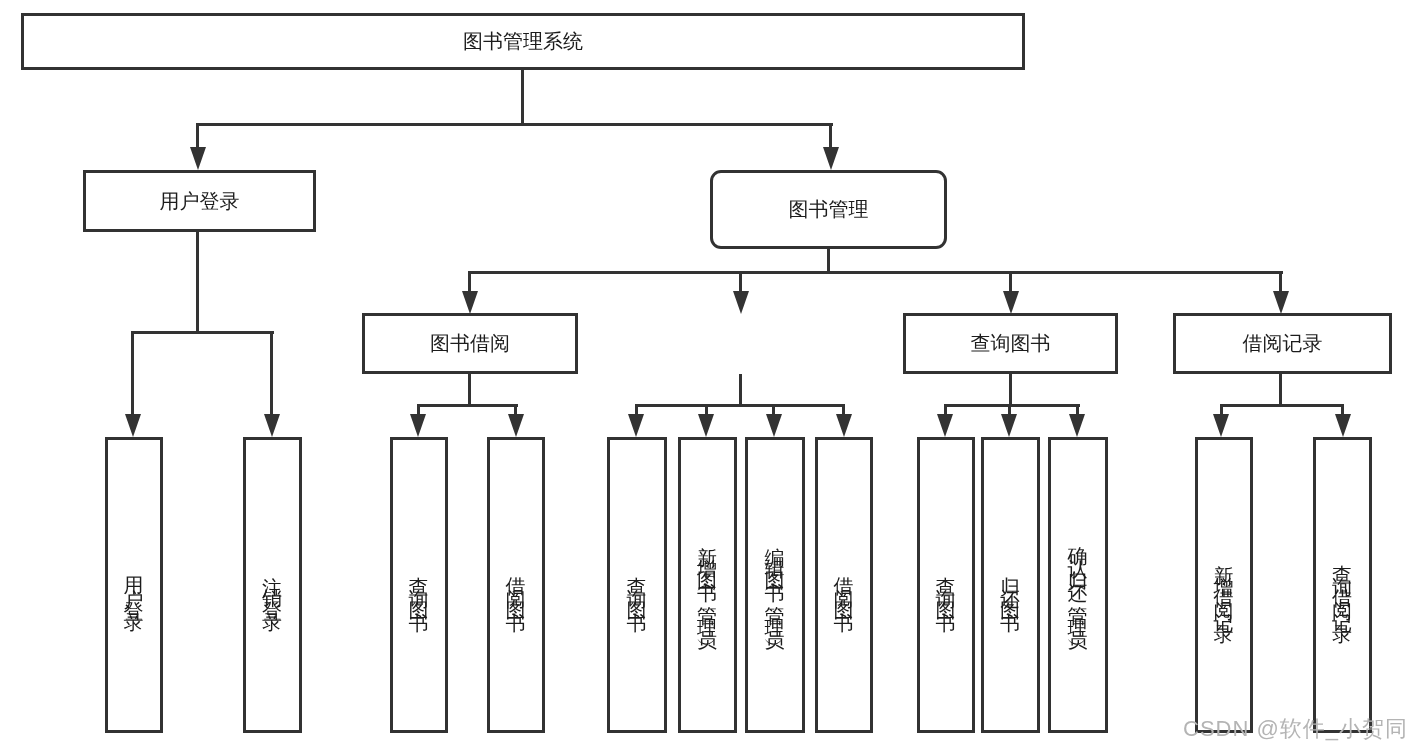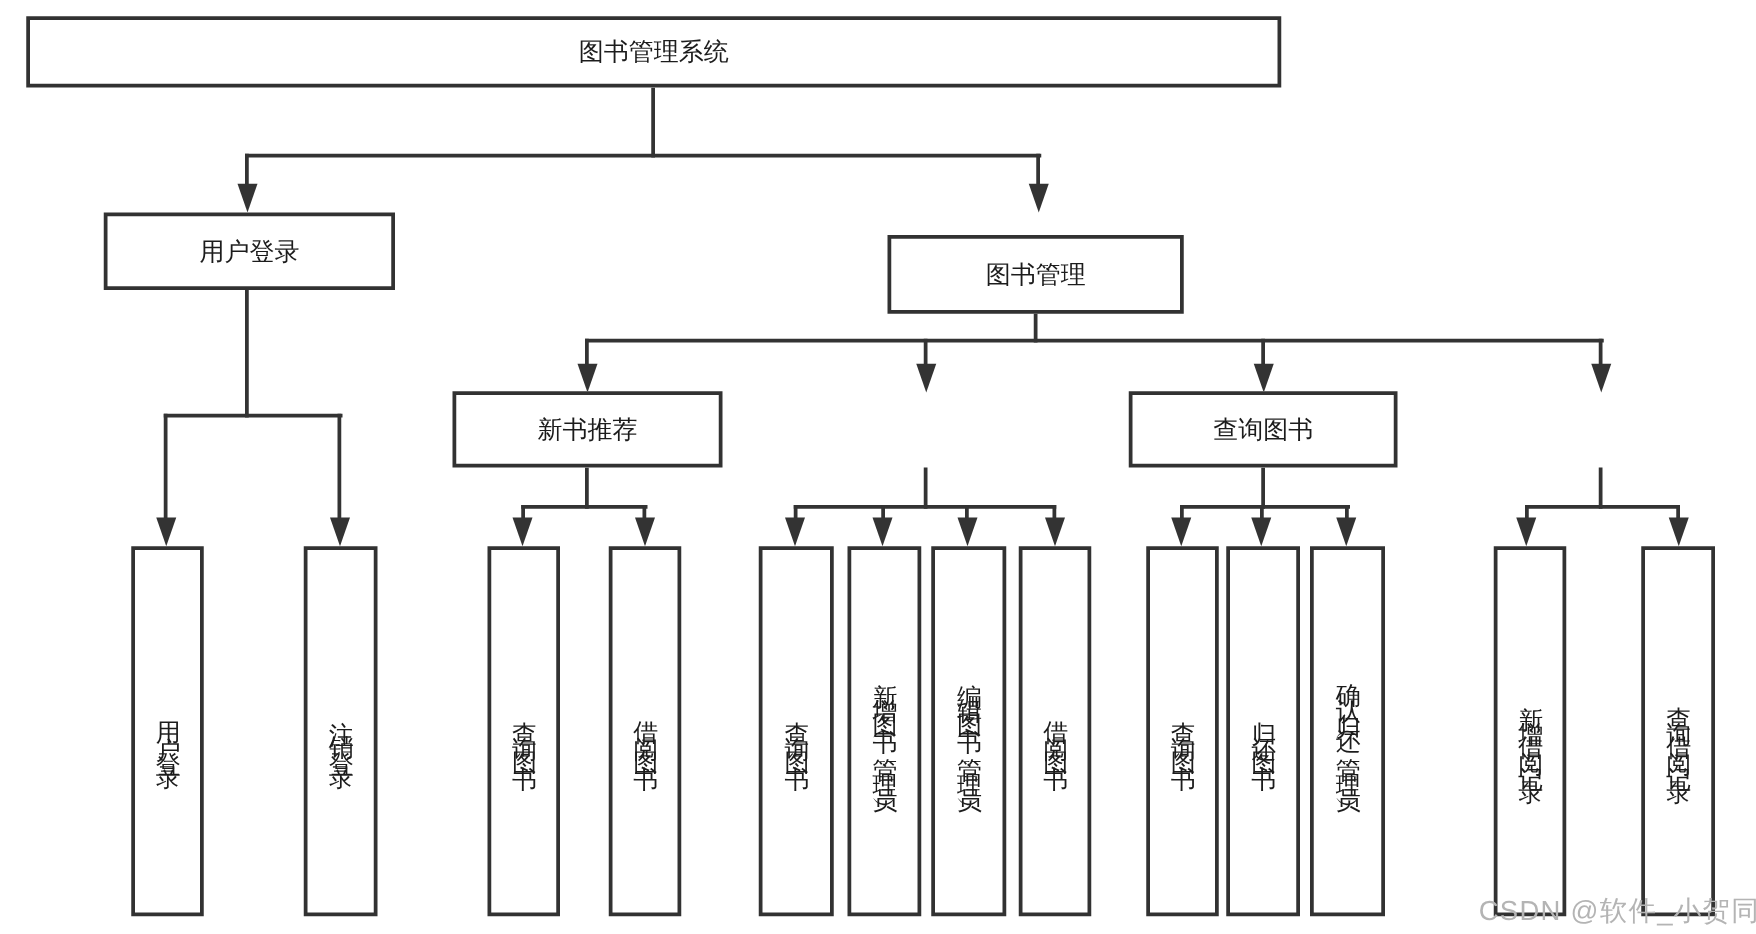--- a/index.html
+++ b/index.html
@@ -55,27 +55,28 @@
 </style>
 </head>
 <body>
 
 <div id="canvas">
 
   <div class="box" style="left:21px;top:13px;width:1004px;height:57px;">图书管理系统</div>
 
   <div class="box" style="left:83px;top:170px;width:233px;height:62px;">用户登录</div>
 
-  <div class="box" style="left:710px;top:188px;width:237px;height:63px;">图书管理</div>
+  <div class="box" style="left:710px;top:170px;width:237px;height:79px;border-radius:11px;">图书管理</div>
 
-  <div class="box" style="left:362px;top:313px;width:216px;height:61px;">新书推荐</div>
+  <div class="box" style="left:362px;top:313px;width:216px;height:61px;">图书借阅</div>
 
 
   <div class="box" style="left:903px;top:313px;width:215px;height:61px;">查询图书</div>
 
+  <div class="box" style="left:1173px;top:313px;width:219px;height:61px;">借阅记录</div>
 
   <div class="box vbox" style="left:105px;top:437px;width:58px;height:296px;">用户登录</div>
 
   <div class="box vbox" style="left:243px;top:437px;width:59px;height:296px;">注销登录</div>
 
   <div class="box vbox" style="left:390px;top:437px;width:58px;height:296px;">查询图书</div>
 
   <div class="box vbox" style="left:487px;top:437px;width:58px;height:296px;">借阅图书</div>
 
   <div class="box vbox" style="left:607px;top:437px;width:60px;height:296px;">查询图书</div>

